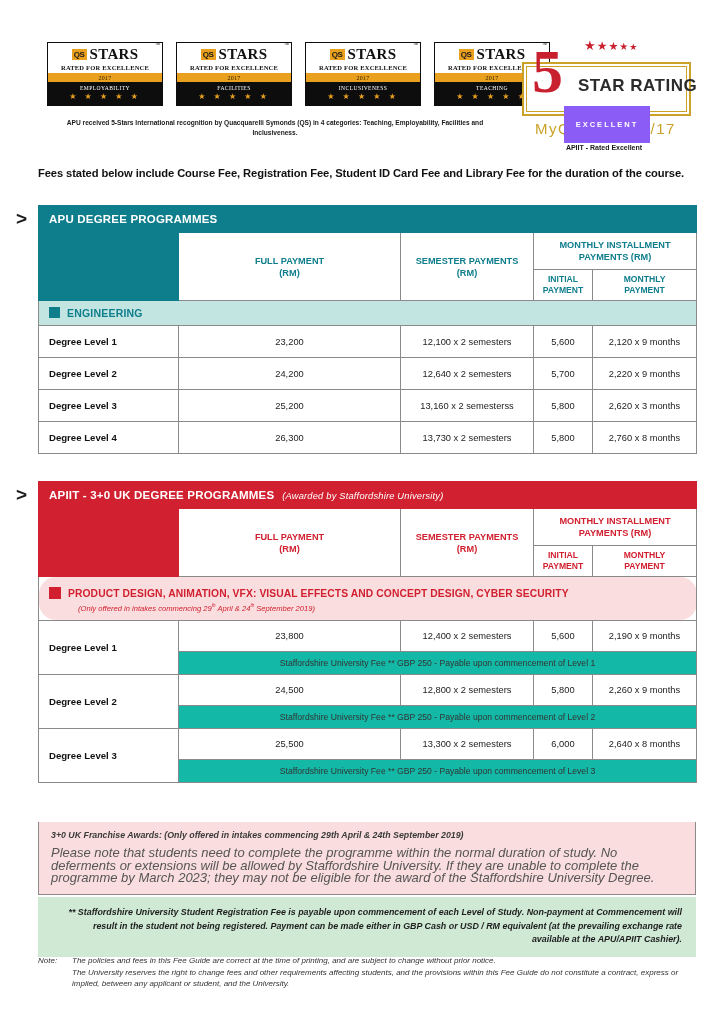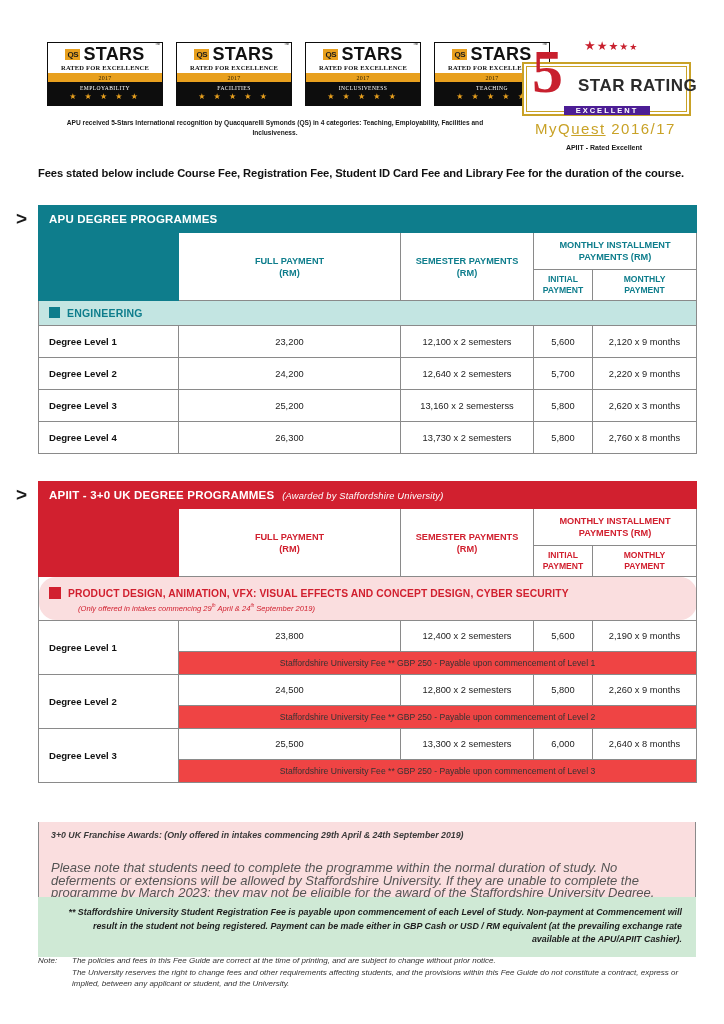--- a/index.html
+++ b/index.html
@@ -27,21 +27,21 @@
   }
   .qs-top{
     background:#ffffff;padding:4px 4px 3px 4px;display:flex;align-items:center;gap:3px;
     justify-content:center;
   }
   .qs-logo{
     background:#e8a01e;color:#1a1a1a;font-weight:bold;font-size:8px;
     padding:1px 2px;line-height:9px;letter-spacing:-0.3px;
   }
   .qs-word{
-    font-family:Liberation Sans, sans-serif;font-weight:bold;font-size:18px;
+    font-family:Liberation Serif, serif;font-weight:bold;font-size:15px;
     color:#111;letter-spacing:0.3px;line-height:14px;
   }
   .qs-rated{
     background:#ffffff;text-align:center;font-family:"Liberation Serif", serif;
     font-size:6.5px;font-weight:bold;color:#111;letter-spacing:0.2px;
     padding-bottom:2px;
   }
   .qs-year{
     background:#e8a01e;text-align:center;font-size:6px;color:#2a1d00;
     font-family:"Liberation Serif", serif;padding:1.5px 0;letter-spacing:0.3px;
@@ -81,22 +81,22 @@
   .mq-stars{
     position:absolute;left:76px;top:2px;color:#c8202e;font-size:12px;z-index:3;
     letter-spacing:1px;
   }
   .mq-stars span{display:inline-block;}
   .mq-rating{
     position:absolute;left:70px;top:40px;font-family:"Liberation Sans", sans-serif;
     font-weight:bold;font-size:17px;color:#2b2b2b;letter-spacing:0.5px;z-index:4;
   }
   .mq-excellent{
-    position:absolute;left:56px;top:70px;width:86px;background:#4c1d95;color:#fff;
-    font-size:7.5px;letter-spacing:2px;text-align:center;padding:0 0;z-index:5;
+    position:absolute;left:56px;top:70px;width:86px;background:#8b5cf6;color:#fff;
+    font-size:7.5px;letter-spacing:2px;text-align:center;padding:14px 0;z-index:5;
     font-weight:bold;
   }
   .mq-quest{
     position:absolute;left:10px;top:84px;width:175px;text-align:center;
     color:#c9a227;font-size:15px;letter-spacing:1.5px;font-family:"Liberation Sans", sans-serif;
   }
   .mq-quest u{text-decoration:underline;}
   .mq-sub{
     position:absolute;left:0px;top:108px;width:192px;text-align:center;
     font-size:7px;font-weight:bold;color:#1a1a1a;
@@ -179,30 +179,30 @@
   .r-section .sq{
     display:inline-block;width:12px;height:12px;background:#d1202f;
     vertical-align:-2px;margin-right:7px;
   }
   .r-section .st{font-weight:bold;font-size:10.3px;letter-spacing:0.1px;}
   .r-section .sb{
     display:block;margin:2px 0 0 29px;font-style:italic;font-size:7.6px;
     color:#d1202f;font-weight:normal;
   }
   .uni-fee{
-    background:#ef4444;text-align:center;font-size:8.6px;color:#333;
+    background:#14b8a6;text-align:center;font-size:8.6px;color:#333;
     padding:6px 2px !important;
   }
   .note-red{
     background:#fadedf;border:1px solid #8a8a8a;border-top:none;
     padding:8px 12px 9px 12px;color:#4a4a4a;
   }
   .note-red .nr-t{
     font-style:italic;font-weight:bold;font-size:8.8px;color:#3a3a3a;
-    display:block;margin-bottom:22px;
+    display:block;margin-bottom:7px;
   }
   .note-red .nr-b{
     font-style:italic;font-size:13px;line-height:12.5px;color:#555;display:block;
   }
 
   .note-green{
     position:absolute;left:38px;width:658px;
     background:#cfe9d5;padding:9px 14px 10px 14px;box-sizing:border-box;
     font-style:italic;font-size:8.9px;line-height:13.5px;color:#1d1d1d;
     font-weight:bold;

